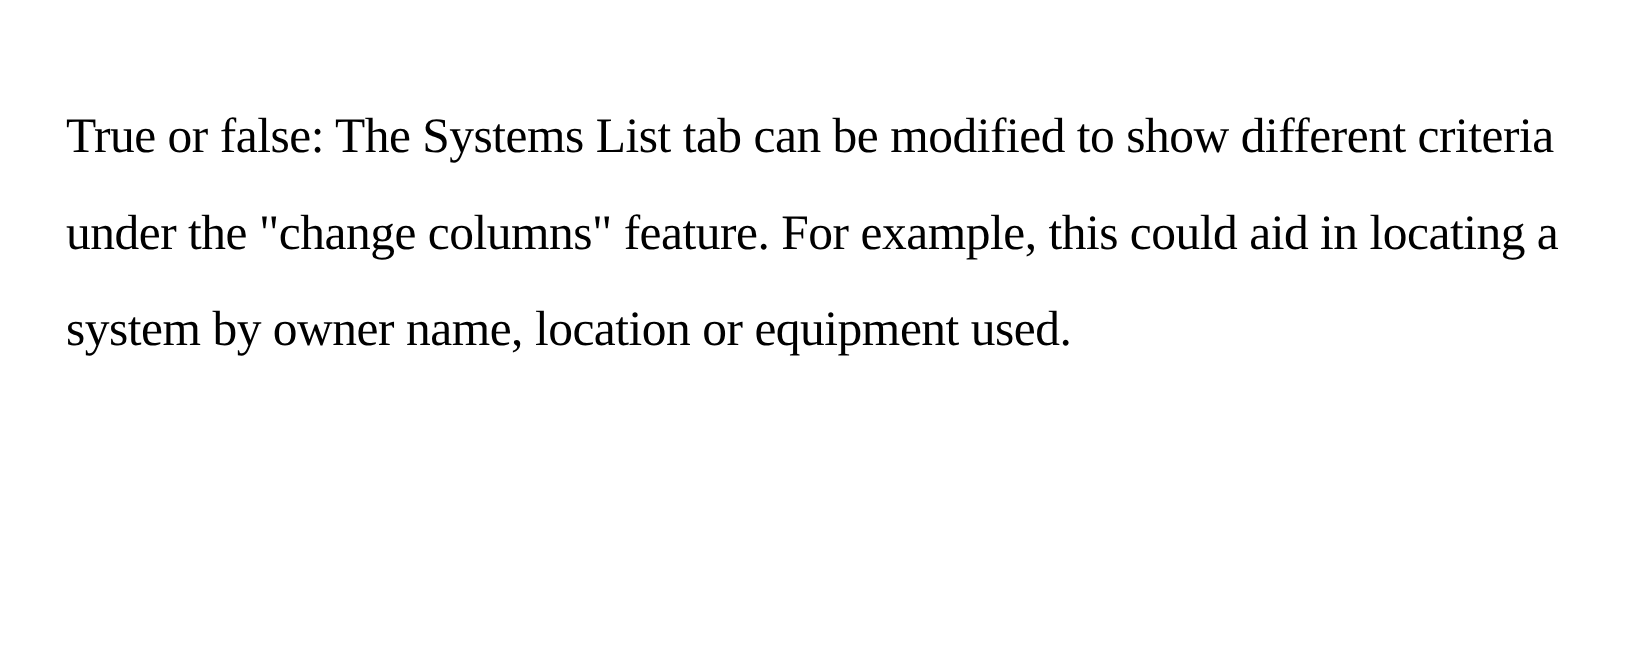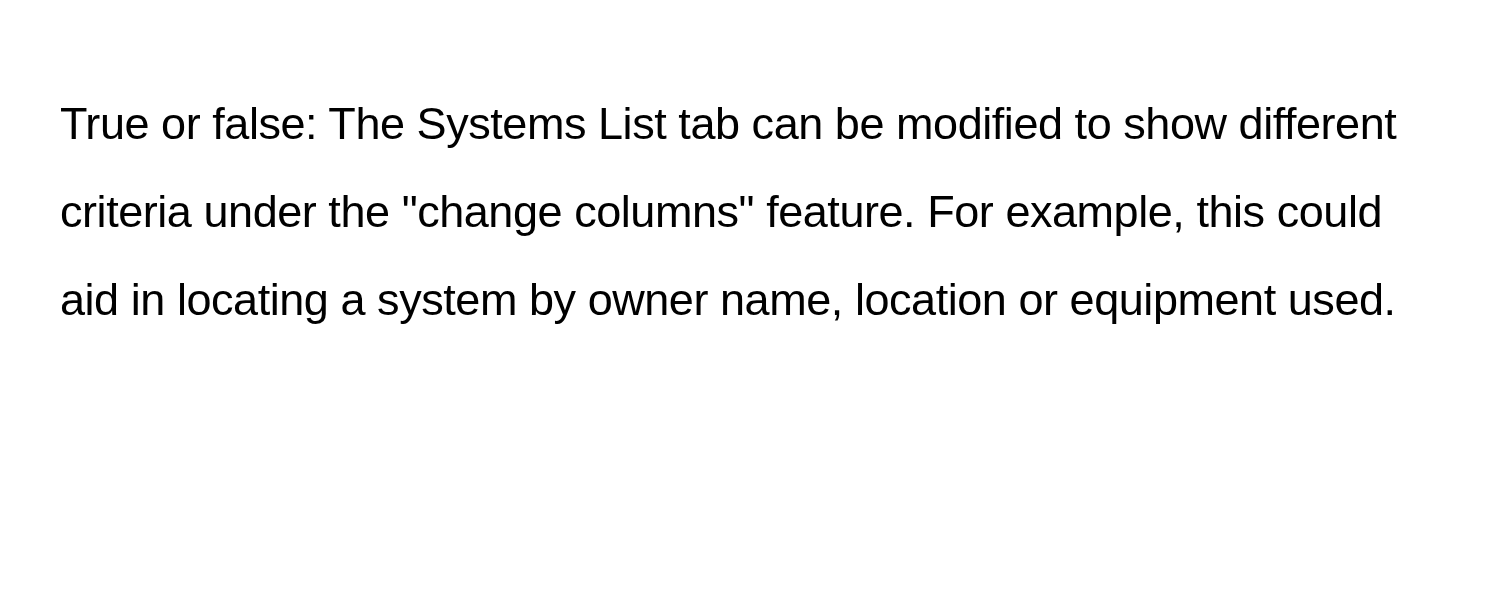--- a/index.html
+++ b/index.html
@@ -1,18 +1,19 @@
 <!DOCTYPE html>
 <html><head>
   <meta charset="utf-8">
   <style>
     * {
       margin: 0;
       padding: 0;
       box-sizing: border-box;
+      font-family: Liberation Serif, serif;
     }
     body {
       width: 1500px;
       height: 600px;
       background: #ffffff;
       font-family: -apple-system, BlinkMacSystemFont, "Segoe UI", Helvetica, Arial, sans-serif;
       padding: 80px 60px 60px 60px;
       display: flex;
       align-items: flex-start;
     }

